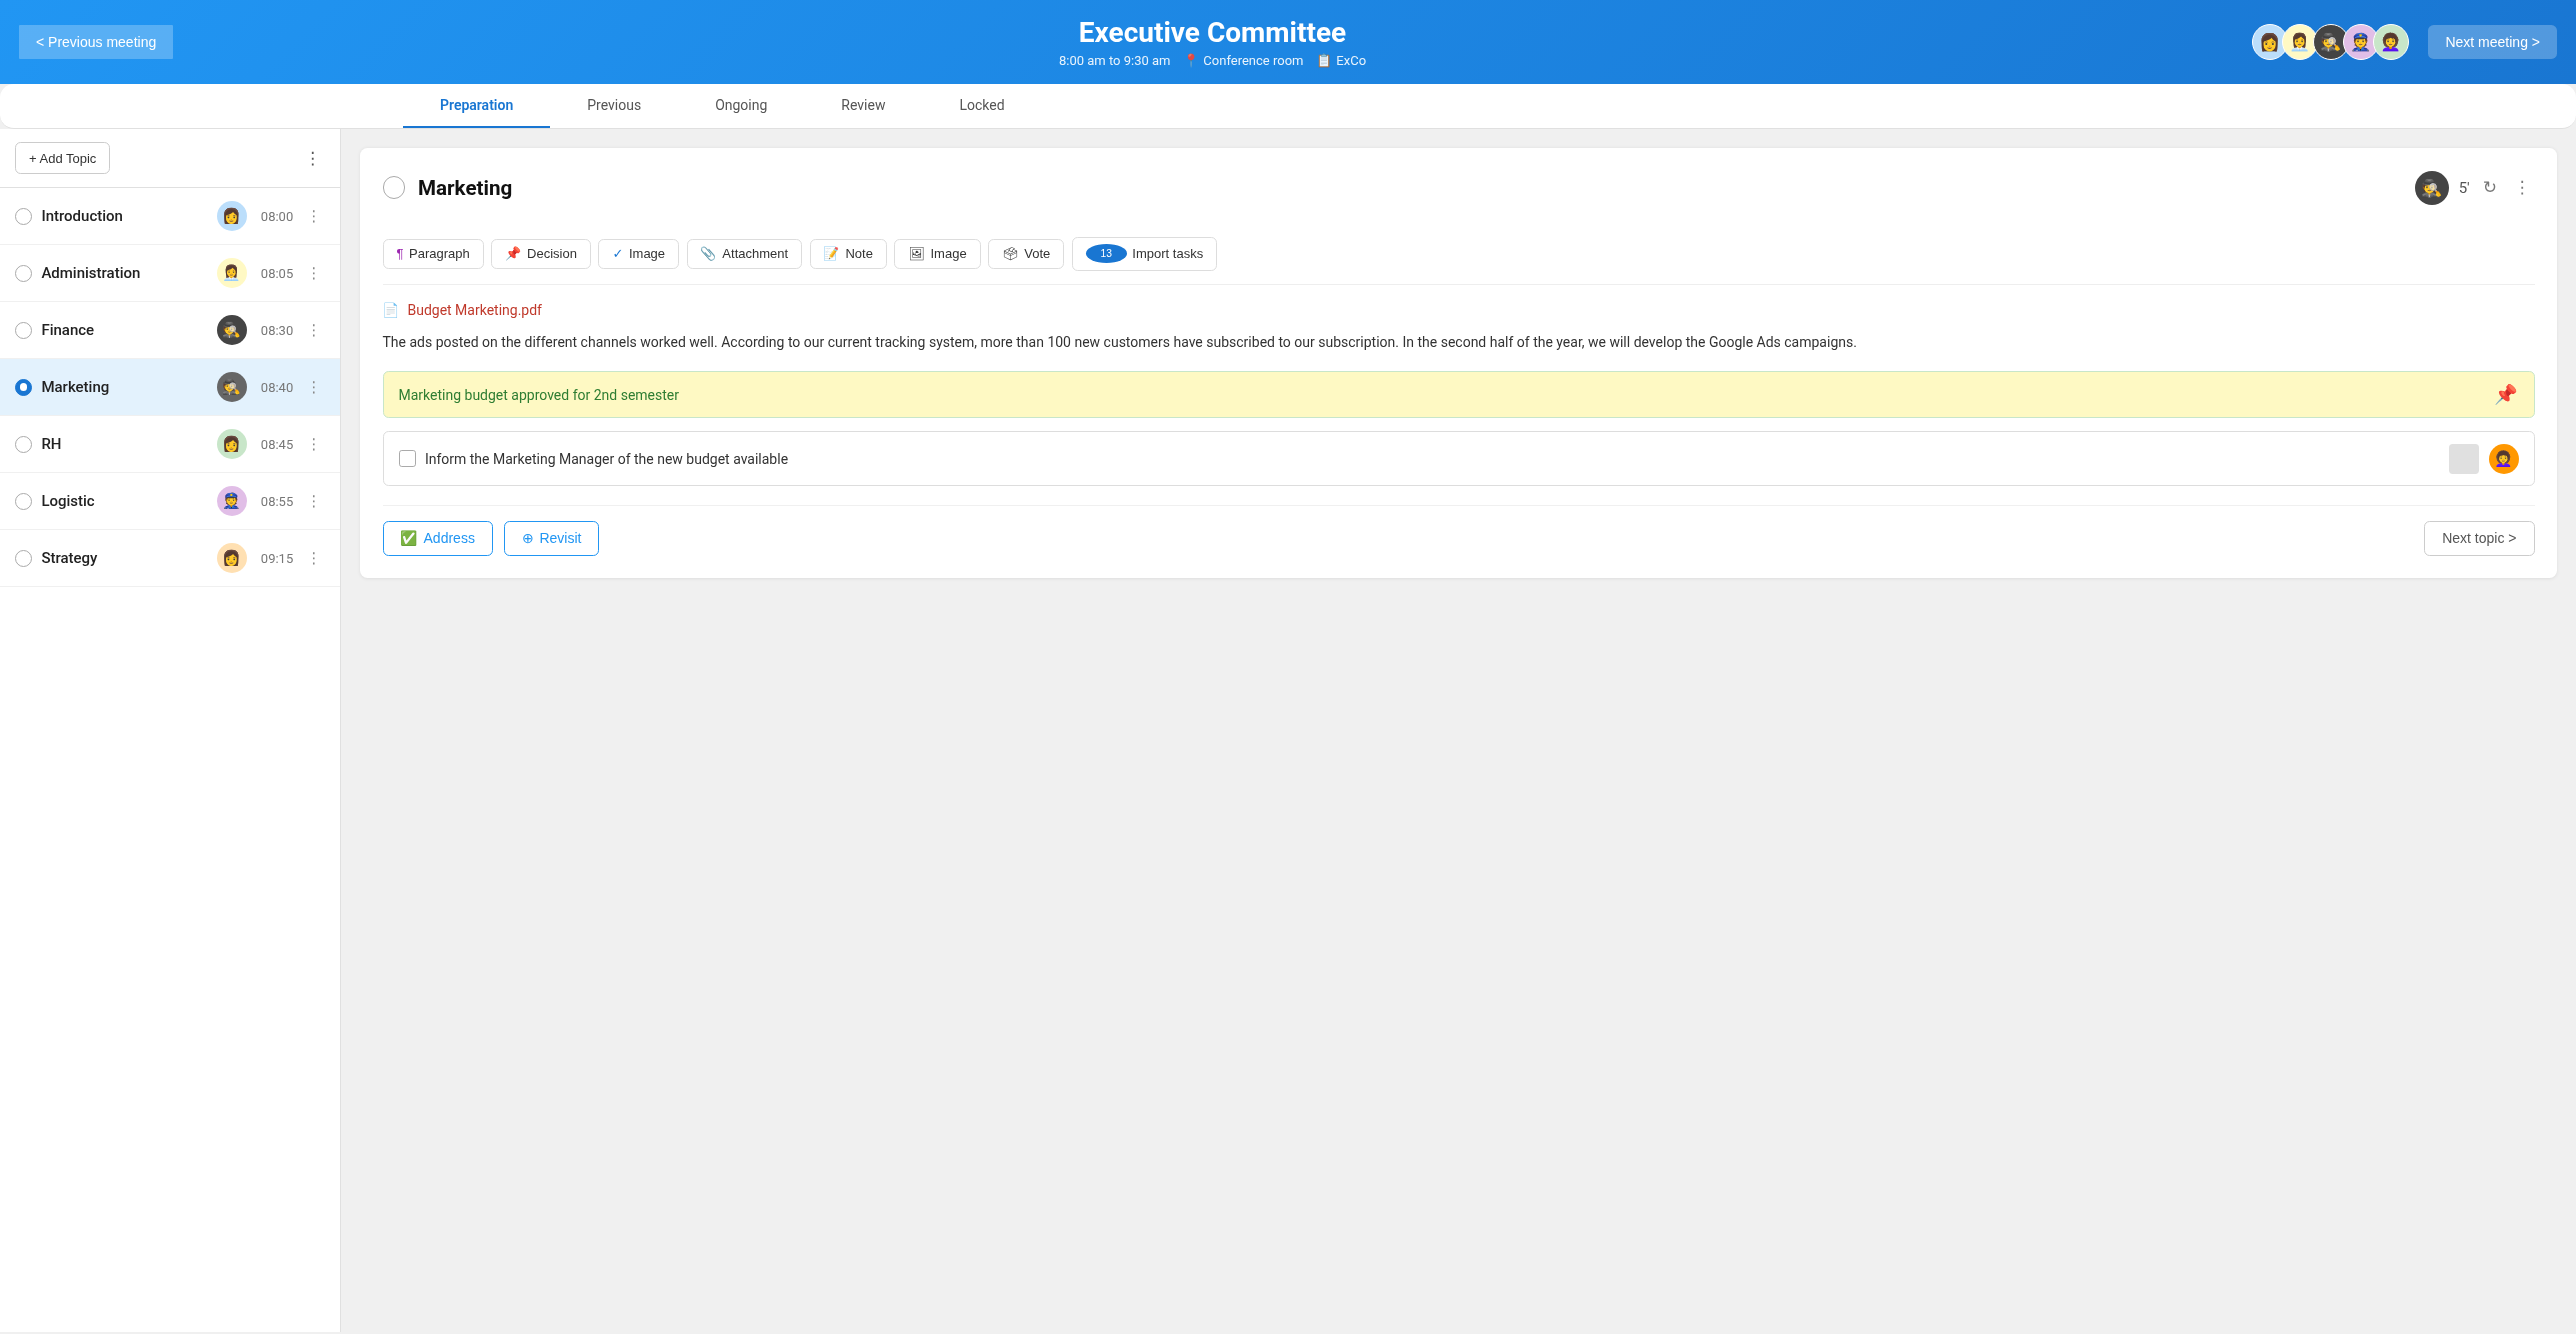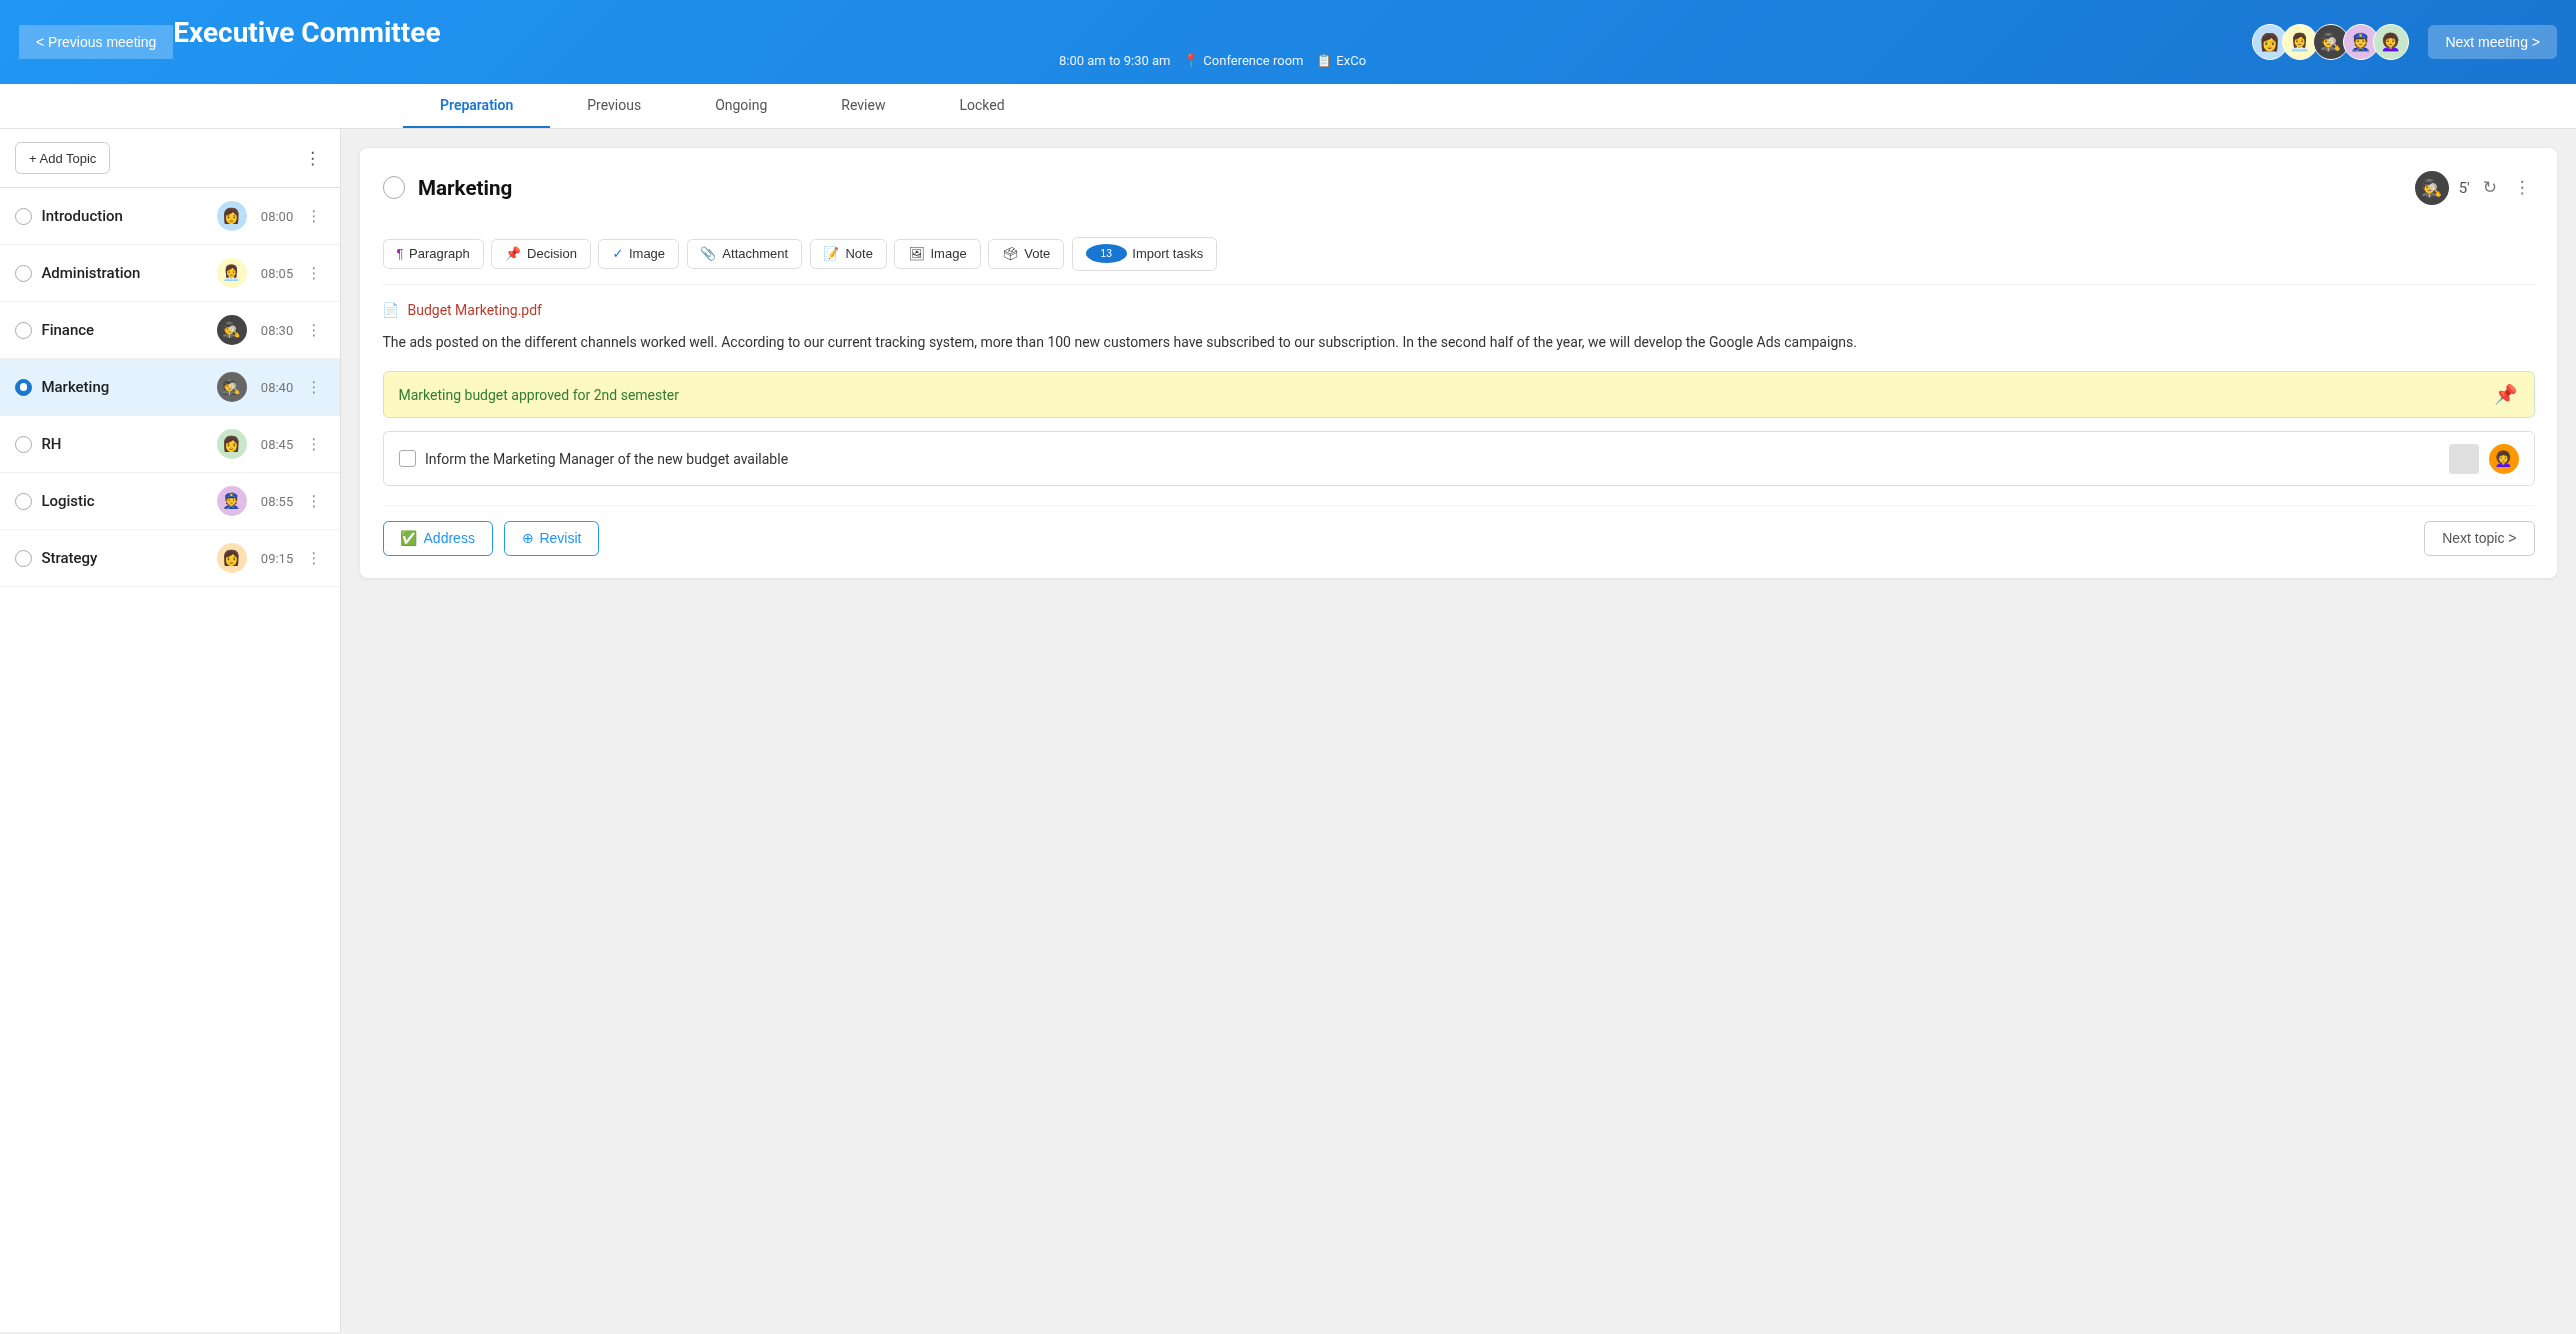--- a/index.html
+++ b/index.html
@@ -19,21 +19,21 @@
       border: none;
       color: white;
       padding: 9.4px 17px;
       border-radius: 1px;
       font-size: 14px;
       cursor: pointer;
       white-space: nowrap;
     }
     .header-center {
       flex: 1;
-      text-align: left;
+      text-align: center;
     }
     .header-title {
       color: white;
       font-size: 28px;
       font-weight: bold;
     }
     .header-subtitle {
       color: rgba(255,255,255,0.9);
       font-size: 13px;
       margin-top: 3.7px;
@@ -73,20 +73,21 @@
       cursor: pointer;
       white-space: nowrap;
     }
 
     
     .tabs-bar {
       background: white;
       display: flex;
       border-bottom: 0.9px solid #e0e0e0;
       padding: 0 0 0 403px;
+      border-radius: 14px;
     }
     .tab {
       padding: 13px 37px;
       font-size: 14px;
       cursor: pointer;
       color: #555;
       border-bottom: 2.8px solid transparent;
       white-space: nowrap;
     }
     .tab.active {

